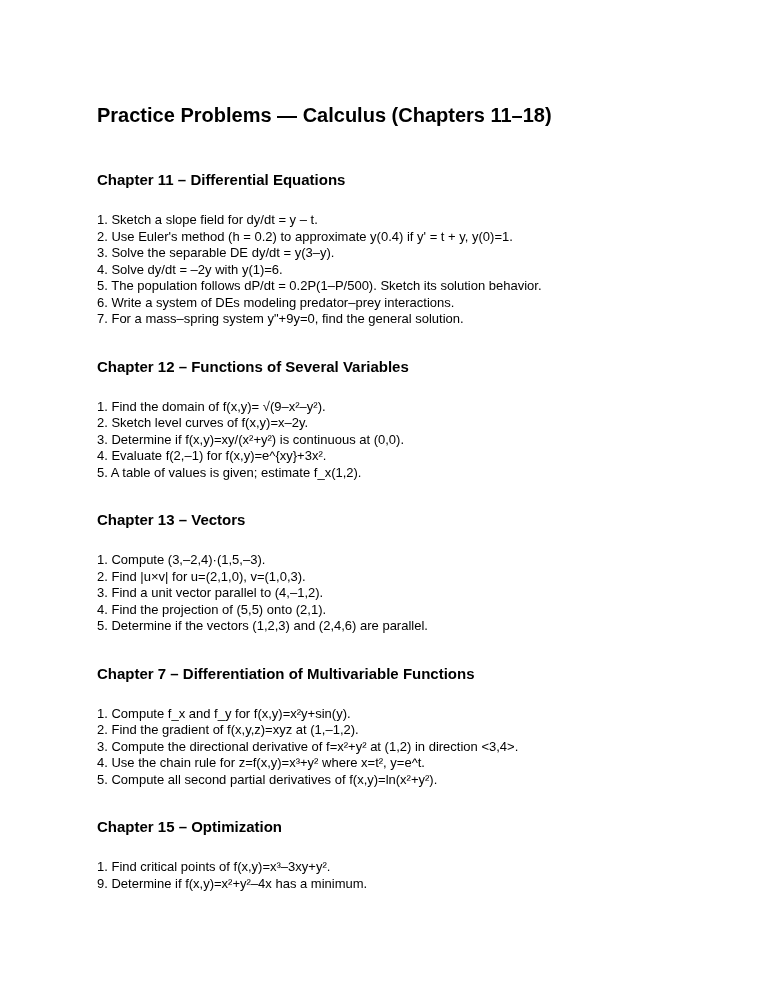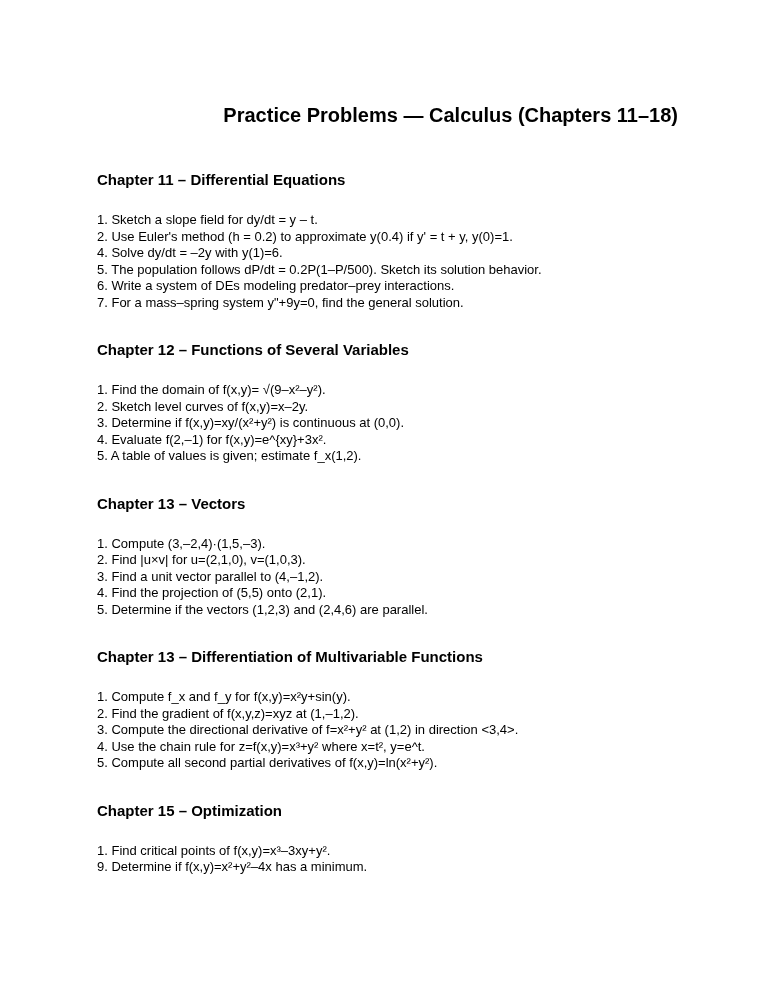--- a/index.html
+++ b/index.html
@@ -15,21 +15,21 @@
     padding: 104px 90px 0 97px;
     background: #ffffff;
     color: #000000;
     font-family: "Liberation Sans", sans-serif;
     overflow: hidden;
   }
   .doc-title {
     font-size: 20px;
     line-height: 23px;
     font-weight: 700;
-    text-align: right;
+    text-align: left;
     margin: 0 0 44px 0;
   }
   .doc-section {
     margin: 0 0 30px 0;
   }
   .sec-heading {
     font-size: 15px;
     line-height: 17px;
     font-weight: 700;
     margin: 0 0 24px 0;
@@ -47,20 +47,21 @@
 
 <div class="page">
 
   <h1 class="doc-title">Practice Problems — Calculus (Chapters 11–18)</h1>
 
   <section class="doc-section">
     <h2 class="sec-heading">Chapter 11 – Differential Equations</h2>
     <div class="problems">
       <div class="problem">1. Sketch a slope field for dy/dt = y – t.</div>
       <div class="problem">2. Use Euler's method (h = 0.2) to approximate y(0.4) if y' = t + y, y(0)=1.</div>
+      <div class="problem">3. Solve the separable DE dy/dt = y(3–y).</div>
       <div class="problem">4. Solve dy/dt = –2y with y(1)=6.</div>
       <div class="problem">5. The population follows dP/dt = 0.2P(1–P/500). Sketch its solution behavior.</div>
       <div class="problem">6. Write a system of DEs modeling predator–prey interactions.</div>
       <div class="problem">7. For a mass–spring system y"+9y=0, find the general solution.</div>
     </div>
   </section>
 
   <section class="doc-section">
     <h2 class="sec-heading">Chapter 12 – Functions of Several Variables</h2>
     <div class="problems">
@@ -77,21 +78,21 @@
     <div class="problems">
       <div class="problem">1. Compute (3,–2,4)·(1,5,–3).</div>
       <div class="problem">2. Find |u×v| for u=(2,1,0), v=(1,0,3).</div>
       <div class="problem">3. Find a unit vector parallel to (4,–1,2).</div>
       <div class="problem">4. Find the projection of (5,5) onto (2,1).</div>
       <div class="problem">5. Determine if the vectors (1,2,3) and (2,4,6) are parallel.</div>
     </div>
   </section>
 
   <section class="doc-section">
-    <h2 class="sec-heading">Chapter 13 – Differentiation of Multivariable Functions</h2>
+    <h2 class="sec-heading">Chapter 7 – Differentiation of Multivariable Functions</h2>
     <div class="problems">
       <div class="problem">1. Compute f_x and f_y for f(x,y)=x²y+sin(y).</div>
       <div class="problem">2. Find the gradient of f(x,y,z)=xyz at (1,–1,2).</div>
       <div class="problem">3. Compute the directional derivative of f=x²+y² at (1,2) in direction &lt;3,4&gt;.</div>
       <div class="problem">4. Use the chain rule for z=f(x,y)=x³+y² where x=t², y=e^t.</div>
       <div class="problem">5. Compute all second partial derivatives of f(x,y)=ln(x²+y²).</div>
     </div>
   </section>
 
   <section class="doc-section">

